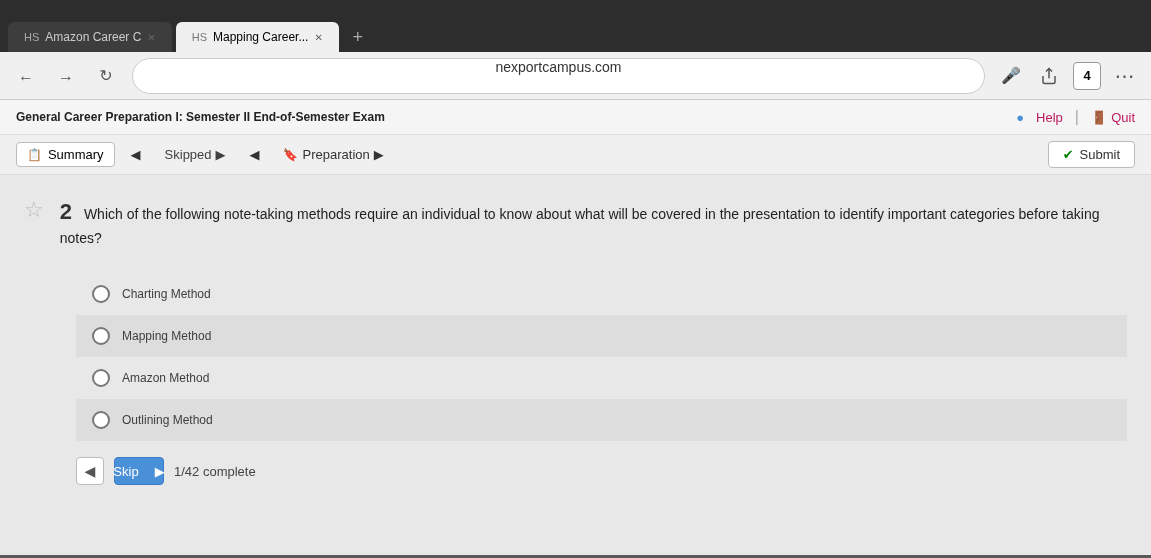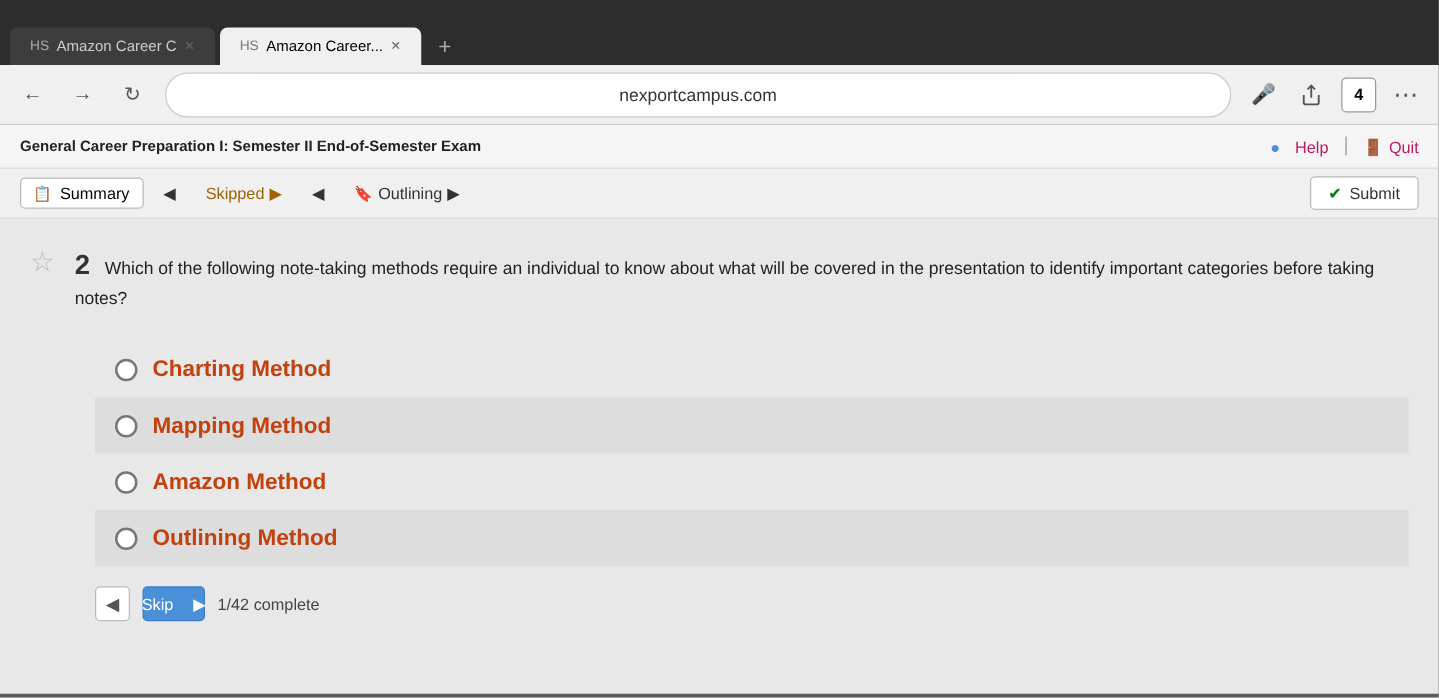--- a/index.html
+++ b/index.html
@@ -63,21 +63,20 @@
       justify-content: center;
       border-radius: 50%;
     }
     .address-bar {
       flex: 1;
       background: #fff;
       border: 1px solid #ccc;
       border-radius: 20px;
       height: 36px;
       display: flex;
-      align-items: center;
       justify-content: center;
       font-size: 14px;
       color: #333;
       padding: 0 16px;
     }
     .browser-icons {
       display: flex;
       gap: 10px;
       align-items: center;
     }
@@ -169,21 +168,21 @@
       display: flex;
       align-items: center;
       gap: 4px;
     }
     .skipped-btn {
       background: transparent;
       border: none;
       font-size: 13px;
       cursor: pointer;
       padding: 4px 8px;
-      color: #a16207;
+      color: #404040;
       display: flex;
       align-items: center;
       gap: 4px;
     }
     .bookmarked-btn {
       background: transparent;
       border: none;
       font-size: 13px;
       cursor: pointer;
       padding: 4px 8px;
@@ -244,24 +243,23 @@
       flex-direction: column;
       gap: 0;
     }
     .option-row {
       display: flex;
       align-items: center;
       padding: 12px 16px;
       background: #e8e8e8;
       border-radius: 0;
       cursor: pointer;
-      font-size: 18px;
-      color: #c2410c;
+      font-size: 12px;
+      color: #404040;
       gap: 12px;
-      font-weight: bold;
     }
     .option-row:nth-child(even) {
       background: #ddd;
     }
     .radio-circle {
       width: 18px;
       height: 18px;
       border-radius: 50%;
       border: 2px solid #777;
       background: #fff;
@@ -312,21 +310,21 @@
 <body>
 
 <div class="browser-tabs">
   <div class="tab">
     <span style="font-size:11px;color:#aaa;">HS</span>
     <span>Amazon Career C</span>
     <span class="tab-close">✕</span>
   </div>
   <div class="tab active">
     <span style="font-size:11px;color:#777;">HS</span>
-    <span>Amazon Career...</span>
+    <span>Mapping Career...</span>
     <span class="tab-close">✕</span>
   </div>
   <div style="width:30px;height:30px;display:flex;align-items:center;justify-content:center;color:#aaa;font-size:18px;cursor:pointer;">+</div>
 </div>
 
 <div class="browser-bar">
   <button class="nav-btn">←</button>
   <button class="nav-btn">→</button>
   <button class="nav-btn">↻</button>
   <div class="address-bar">
@@ -370,21 +368,21 @@
       <span>Summary</span>
     </button>
     <button class="nav-arrow-btn">◀</button>
     <button class="skipped-btn">
       <span>Skipped</span>
       <span>▶</span>
     </button>
     <button class="nav-arrow-btn">◀</button>
     <button class="bookmarked-btn">
       <span style="font-size:12px;">🔖</span>
-      <span>Outlining</span>
+      <span>Preparation</span>
       <span>▶</span>
     </button>
   </div>
   <button class="submit-btn">
     <span style="color:green;">✔</span>
     <span>Submit</span>
   </button>
 </div>
 
 <div class="question-area">

